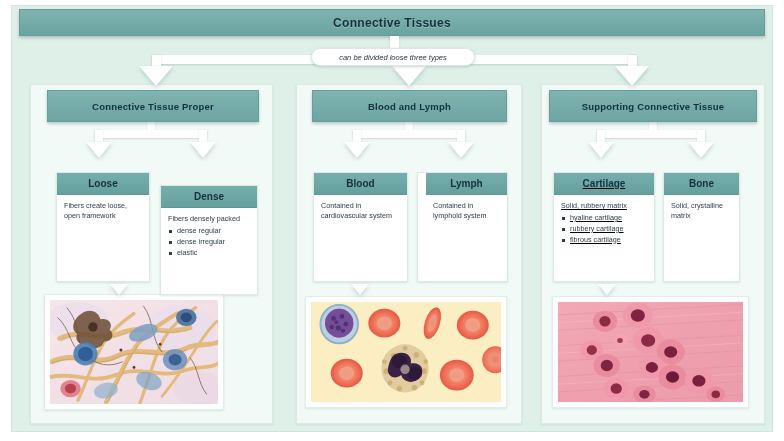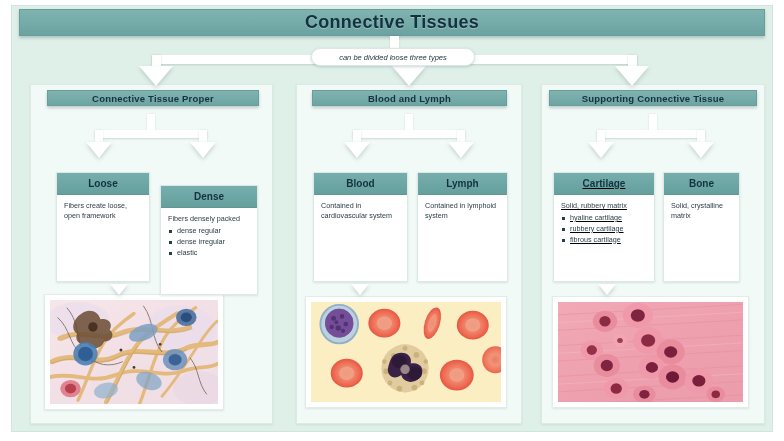--- a/index.html
+++ b/index.html
@@ -32,21 +32,21 @@
   .title-bar {
     position: absolute;
     left: 19px; top: 9px;
     width: 746px; height: 27px;
     background: linear-gradient(#7fb3b0, #6ba3a0);
     border: 1px solid #6a9d9a;
     box-shadow: 0 2px 3px rgba(80,110,110,.35);
     display: flex; align-items: center; justify-content: center;
   }
   .title-bar span {
-    font-size: 18px;
+    font-size: 12px;
     font-weight: bold;
     color: #14313f;
     letter-spacing: .3px;
     text-shadow: 0 1px 0 rgba(255,255,255,.25);
   }
 
   
   .pill {
     position: absolute;
     left: 311px; top: 48px;
@@ -92,21 +92,21 @@
     border: 1px solid #dce9e4;
     box-shadow: 0 1px 2px rgba(120,150,145,.18);
   }
   #col-proper     { left: 30px;  width: 243px; height: 340px; }
   #col-blood      { left: 296px; width: 226px; height: 340px; }
   #col-supporting { left: 541px; width: 224px; height: 340px; }
 
   
   .col-header {
     position: absolute;
-    height: 16px;
+    height: 32px;
     background: linear-gradient(#7fb3b0, #6da5a2);
     border: 1px solid #6a9d9a;
     box-shadow: 0 2px 3px rgba(80,110,110,.32);
     display: flex; align-items: center; justify-content: center;
     z-index: 5;
   }
   .col-header span {
     font-size: 9.5px; font-weight: bold;
     color: #14313f; letter-spacing: .2px;
     white-space: nowrap;
@@ -153,21 +153,21 @@
     content: "";
     position: absolute;
     left: 1px; top: 4px;
     width: 3px; height: 3px;
     background: #2a3c44;
   }
 
   #box-loose     { left: 56px;  top: 172px; width: 94px;  height: 110px; }
   #box-dense     { left: 160px; top: 172px; width: 98px;  height: 110px; margin-top: 13px; }
   #box-blood     { left: 313px; top: 172px; width: 95px;  height: 110px; }
-  #box-lymph     { left: 417px; top: 172px; width: 91px;  height: 110px; }
+  #box-lymph     { left: 417px; top: 172px; width: 91px;  height: 110px; padding-left: 8px; }
   #box-cartilage { left: 553px; top: 172px; width: 102px; height: 110px; text-decoration: underline; }
   #box-bone      { left: 663px; top: 172px; width: 77px;  height: 110px; }
 
   
   .micro-frame {
     position: absolute;
     background: #ffffff;
     border: 1px solid #e2ece8;
     box-shadow: 0 1px 2px rgba(120,150,145,.2);
     padding: 5px;

